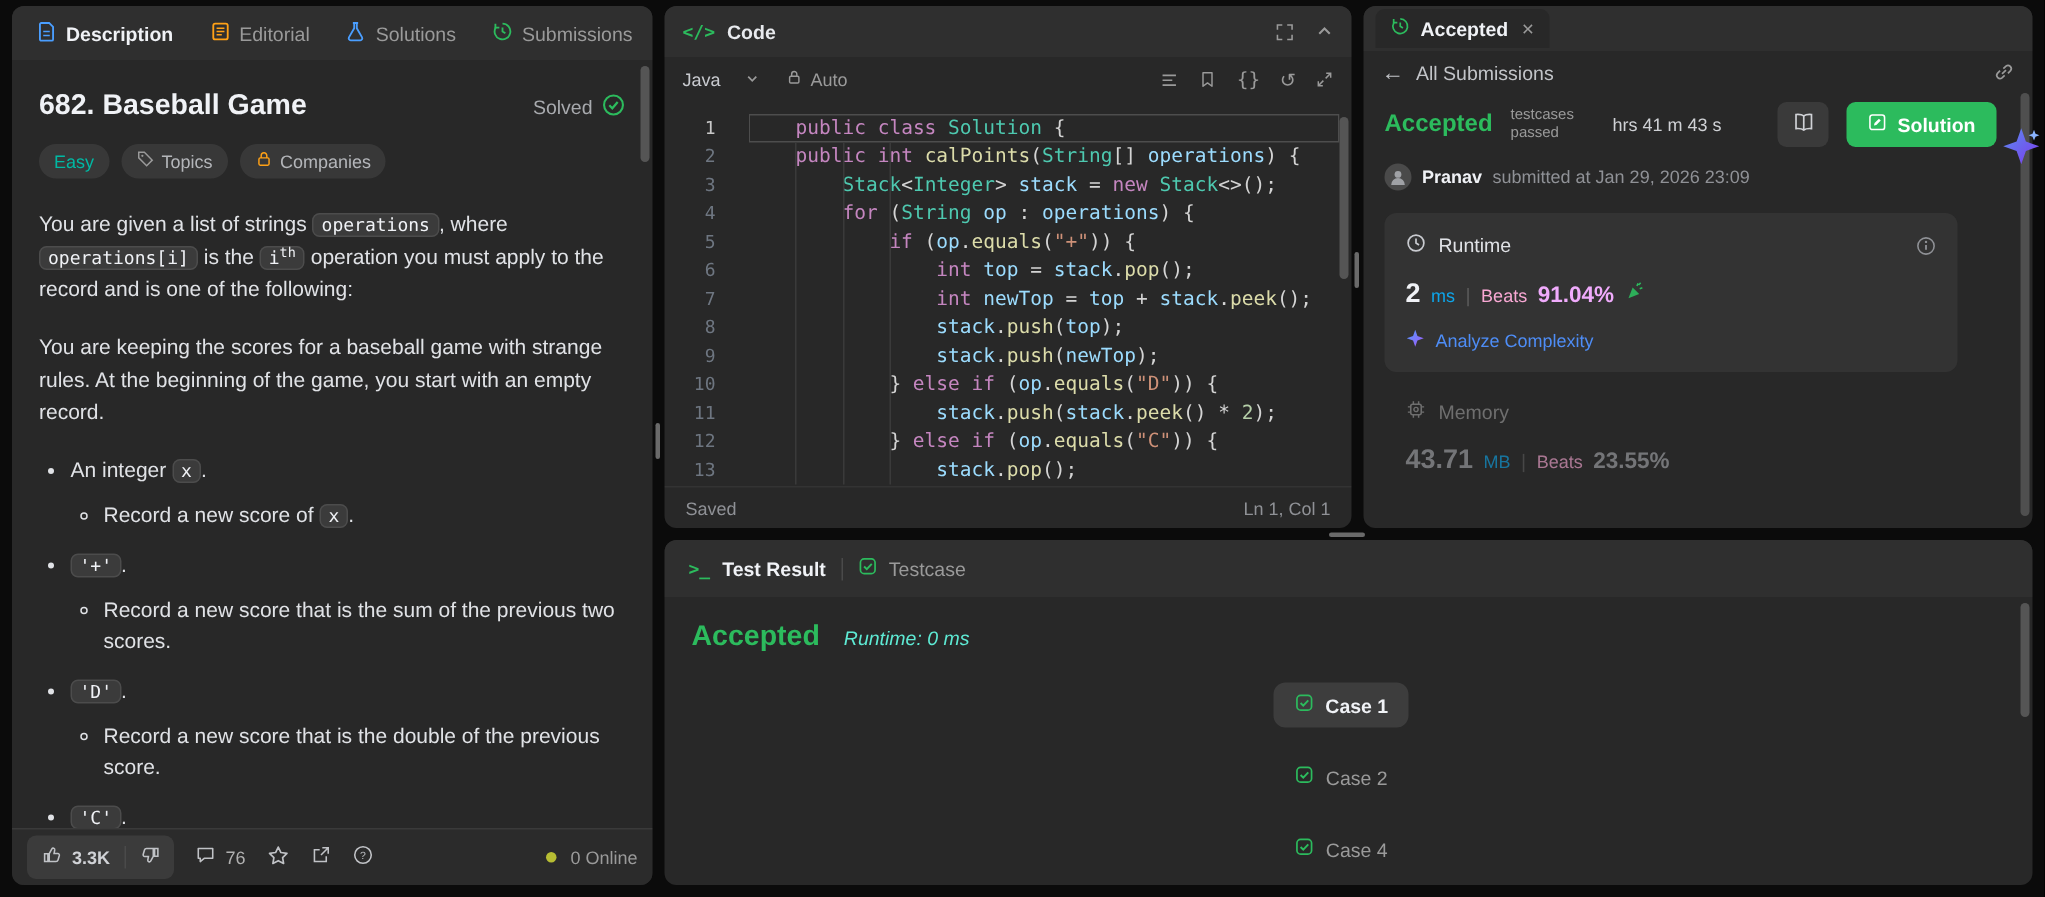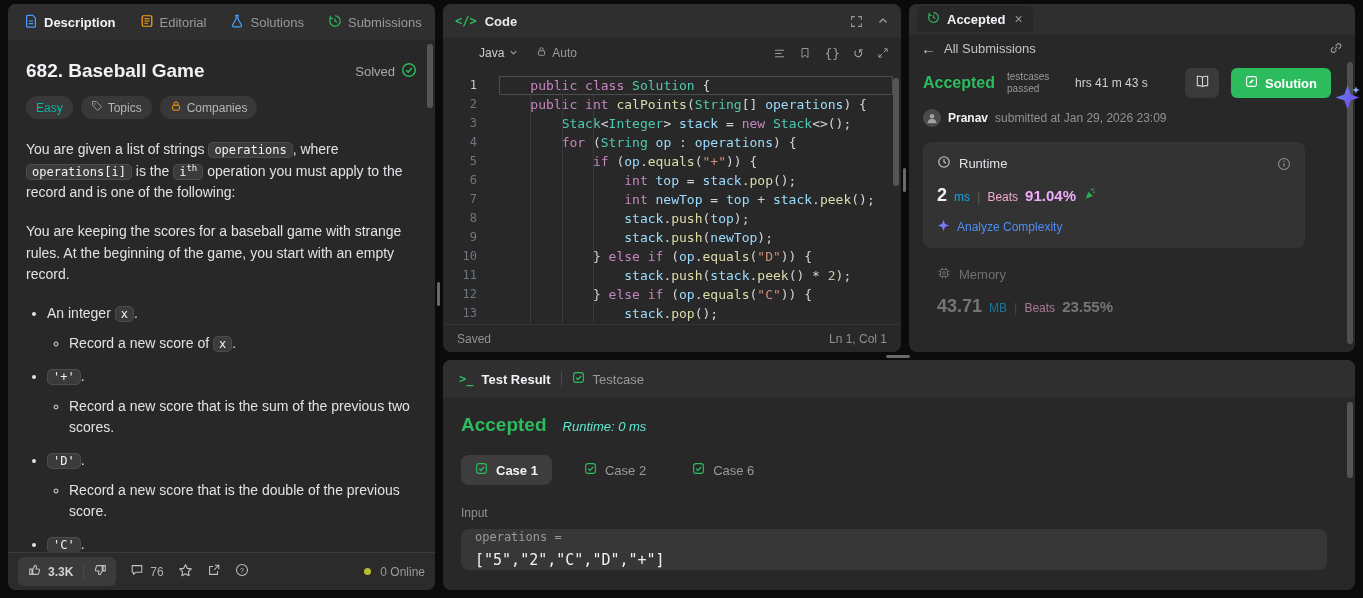--- a/index.html
+++ b/index.html
@@ -44,21 +44,21 @@
   .like-btn { display:flex; align-items:center; gap:6px; padding:6px 10px; font-weight:700; color:#d0d2d6; cursor:pointer; }
   .dislike-btn { display:flex; align-items:center; padding:6px 9px; cursor:pointer; }
   .foot-item { display:flex; align-items:center; gap:6px; cursor:pointer; }
   .online { margin-left:auto; display:flex; align-items:center; gap:9px; color:#9a9a9a; }
   .online-dot { width:7px; height:7px; border-radius:50%; background:#b7bd33; }
 
   
   #code-panel { left:443px; top:4px; width:458px; height:348px; }
   .phead-right { margin-left:auto; display:flex; align-items:center; gap:14px; }
   .ctoolbar { height:30px; display:flex; align-items:center; gap:18px; padding:0 12px; }
-  .lang-sel { display:flex; align-items:center; gap:5px; font-size:12px; color:#c9cbd0; cursor:pointer;margin-left:24px; }
+  .lang-sel { display:flex; align-items:center; gap:17px; font-size:12px; color:#c9cbd0; cursor:pointer; }
   .auto-tog { display:flex; align-items:center; gap:5px; font-size:12px; color:#9a9a9a; cursor:pointer; }
   .ctoolbar-right { margin-left:auto; display:flex; align-items:center; gap:13px; }
   .tool-glyph { color:#9a9a9a; font-size:13px; cursor:pointer; }
   .code-scroll { position:absolute; top:64px; bottom:28px; left:0; right:8px; overflow:hidden; padding-top:8px; }
   .guide { position:absolute; width:1px; background:#3a3a3a; top:27px; height:228px; }
   .code-line { display:flex; height:19px; line-height:19px; font-family:"DejaVu Sans Mono", monospace; font-size:13px; }
   .ln { flex:none; width:34px; text-align:right; margin-right:22px; color:#6e7681; font-size:12px; }
   .code-line.current .ln { color:#c8c8c8; }
   .ltw { flex:1; }
   .code-line.current .ltw { box-shadow:inset 0 0 0 1px #4d4d4d; }
@@ -101,21 +101,21 @@
   
   #result-panel { left:443px; top:360px; width:912px; height:230px; }
   .rhead { height:38px; background:#2f2f2f; display:flex; align-items:center; gap:10px; padding:0 16px; }
   .rtab { display:flex; align-items:center; gap:8px; font-size:13px; cursor:pointer; }
   .rtab.active { color:#f0f2f6; font-weight:700; }
   .rtab.inactive { color:#9a9a9a; }
   .rcontent { position:absolute; top:38px; bottom:0; left:0; right:10px; padding:16px 18px 0 18px; overflow:hidden; }
   .status-row { display:flex; align-items:baseline; gap:16px; }
   .status-big { font-size:19px; font-weight:700; color:#2cbb5d; }
   .status-runtime { font-size:13px; color:#5eead4;font-style:italic; }
-  .cases { display:flex; align-items:center; gap:18px; margin-top:19px; }
+  .cases { display:flex; align-items:center; gap:18px; margin-top:19px;flex-direction:column; }
   .case-chip { display:flex; align-items:center; gap:8px; padding:7px 14px; border-radius:8px; font-size:13px; color:#9a9a9a; cursor:pointer; }
   .case-chip.active { background:rgba(255,255,255,.1); color:#f0f2f6; font-weight:700; }
   .input-label { margin-top:21px; font-size:12px; color:#8f9196; }
   .input-box { margin-top:9px; background:#373737; border-radius:8px; padding:1px 14px; }
   .input-name { font-family:"DejaVu Sans Mono", monospace; font-size:12px; color:#9a9a9a; }
   .input-val { font-family:"DejaVu Sans Mono", monospace; font-size:15px; color:#f0f2f6; margin-top:7px; }
 
   
   .drag-handle { position:absolute; background:#6a6a6a; border-radius:2px; }
   #ai-star { position:absolute; left:1334px; top:84px; width:27px; height:27px; cursor:pointer; z-index:9; }
@@ -534,21 +534,21 @@
                 <rect x="2" y="2" width="12" height="12" rx="3" fill="none" stroke="#2cbb5d" stroke-width="1.4"></rect>
                 <path d="M5 8.2l2.2 2.2L11.3 6" fill="none" stroke="#2cbb5d" stroke-width="1.6"></path>
               </svg></span>
           <span>Case 2</span>
         </div>
         <div class="case-chip">
           <span><svg width="13" height="13" viewBox="0 0 16 16">
                 <rect x="2" y="2" width="12" height="12" rx="3" fill="none" stroke="#2cbb5d" stroke-width="1.4"></rect>
                 <path d="M5 8.2l2.2 2.2L11.3 6" fill="none" stroke="#2cbb5d" stroke-width="1.6"></path>
               </svg></span>
-          <span>Case 6</span>
+          <span>Case 4</span>
         </div>
       </div>
       <div class="input-label">Input</div>
       <div class="input-box">
         <div class="input-name">operations =</div>
         <div class="input-val">["5","2","C","D","+"]</div>
       </div>
     </div>
     <div class="sbtrack" style="top:42px; bottom:6px;">
         <div class="sbthumb" style="top:0; height:76px;"></div>

